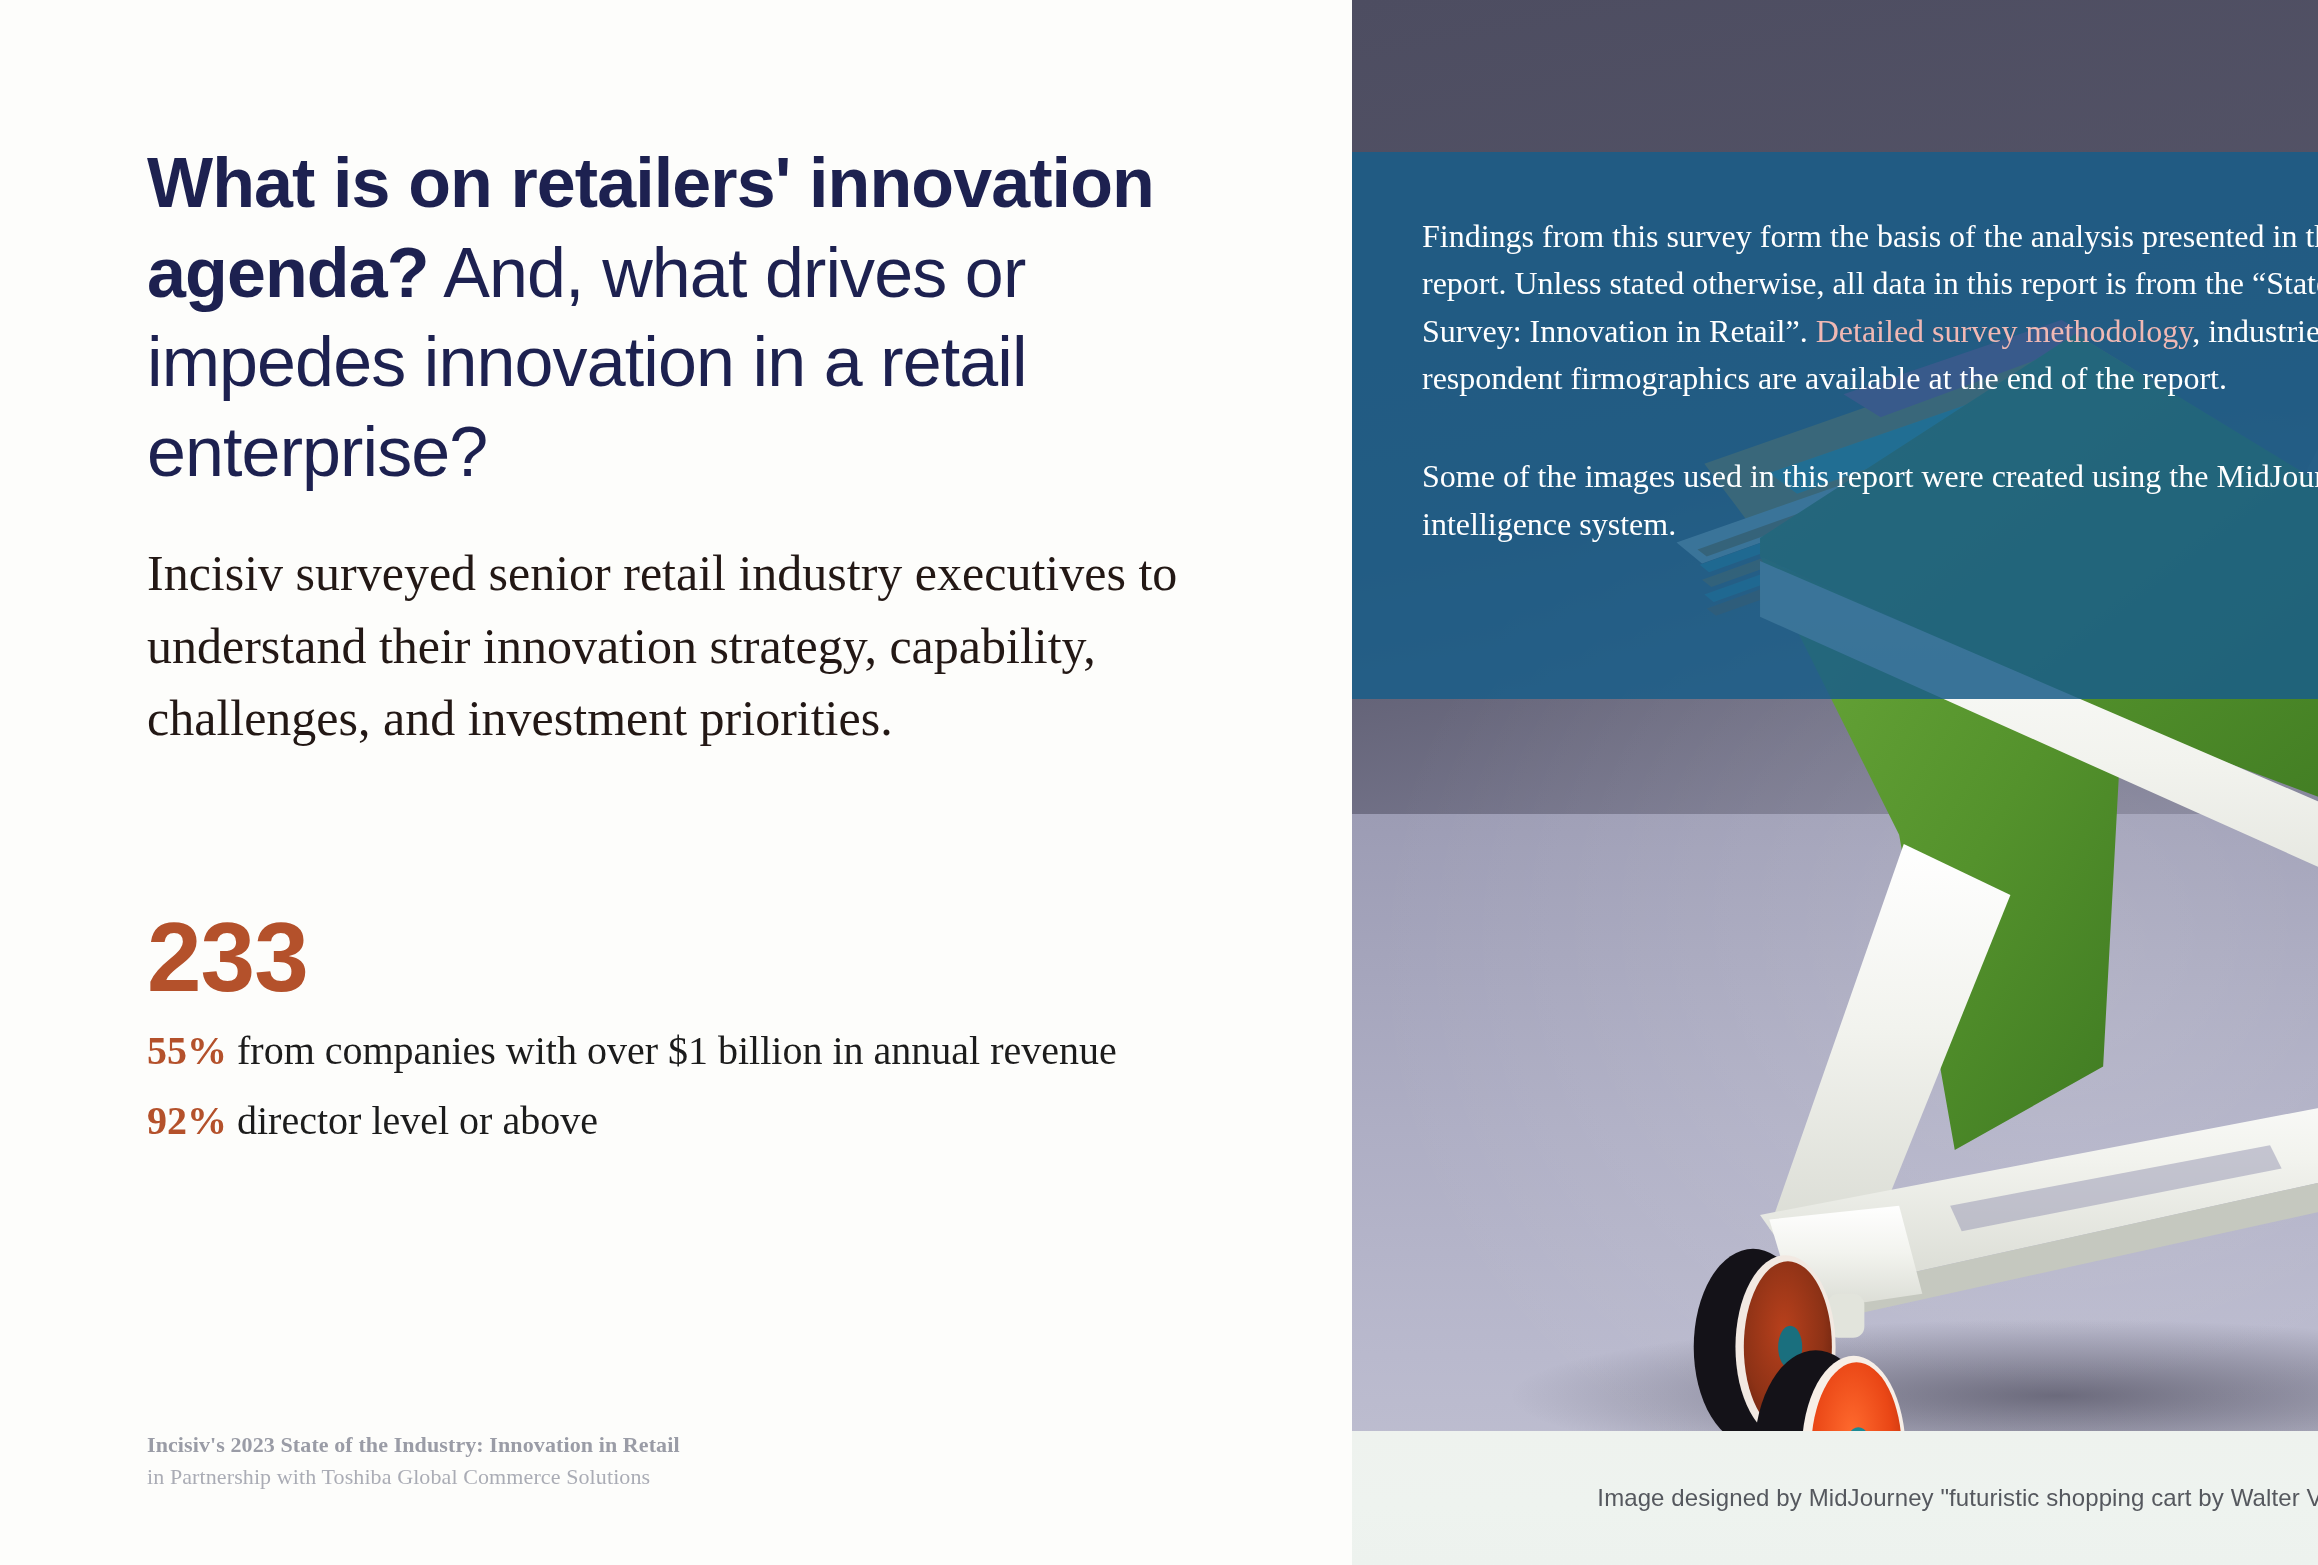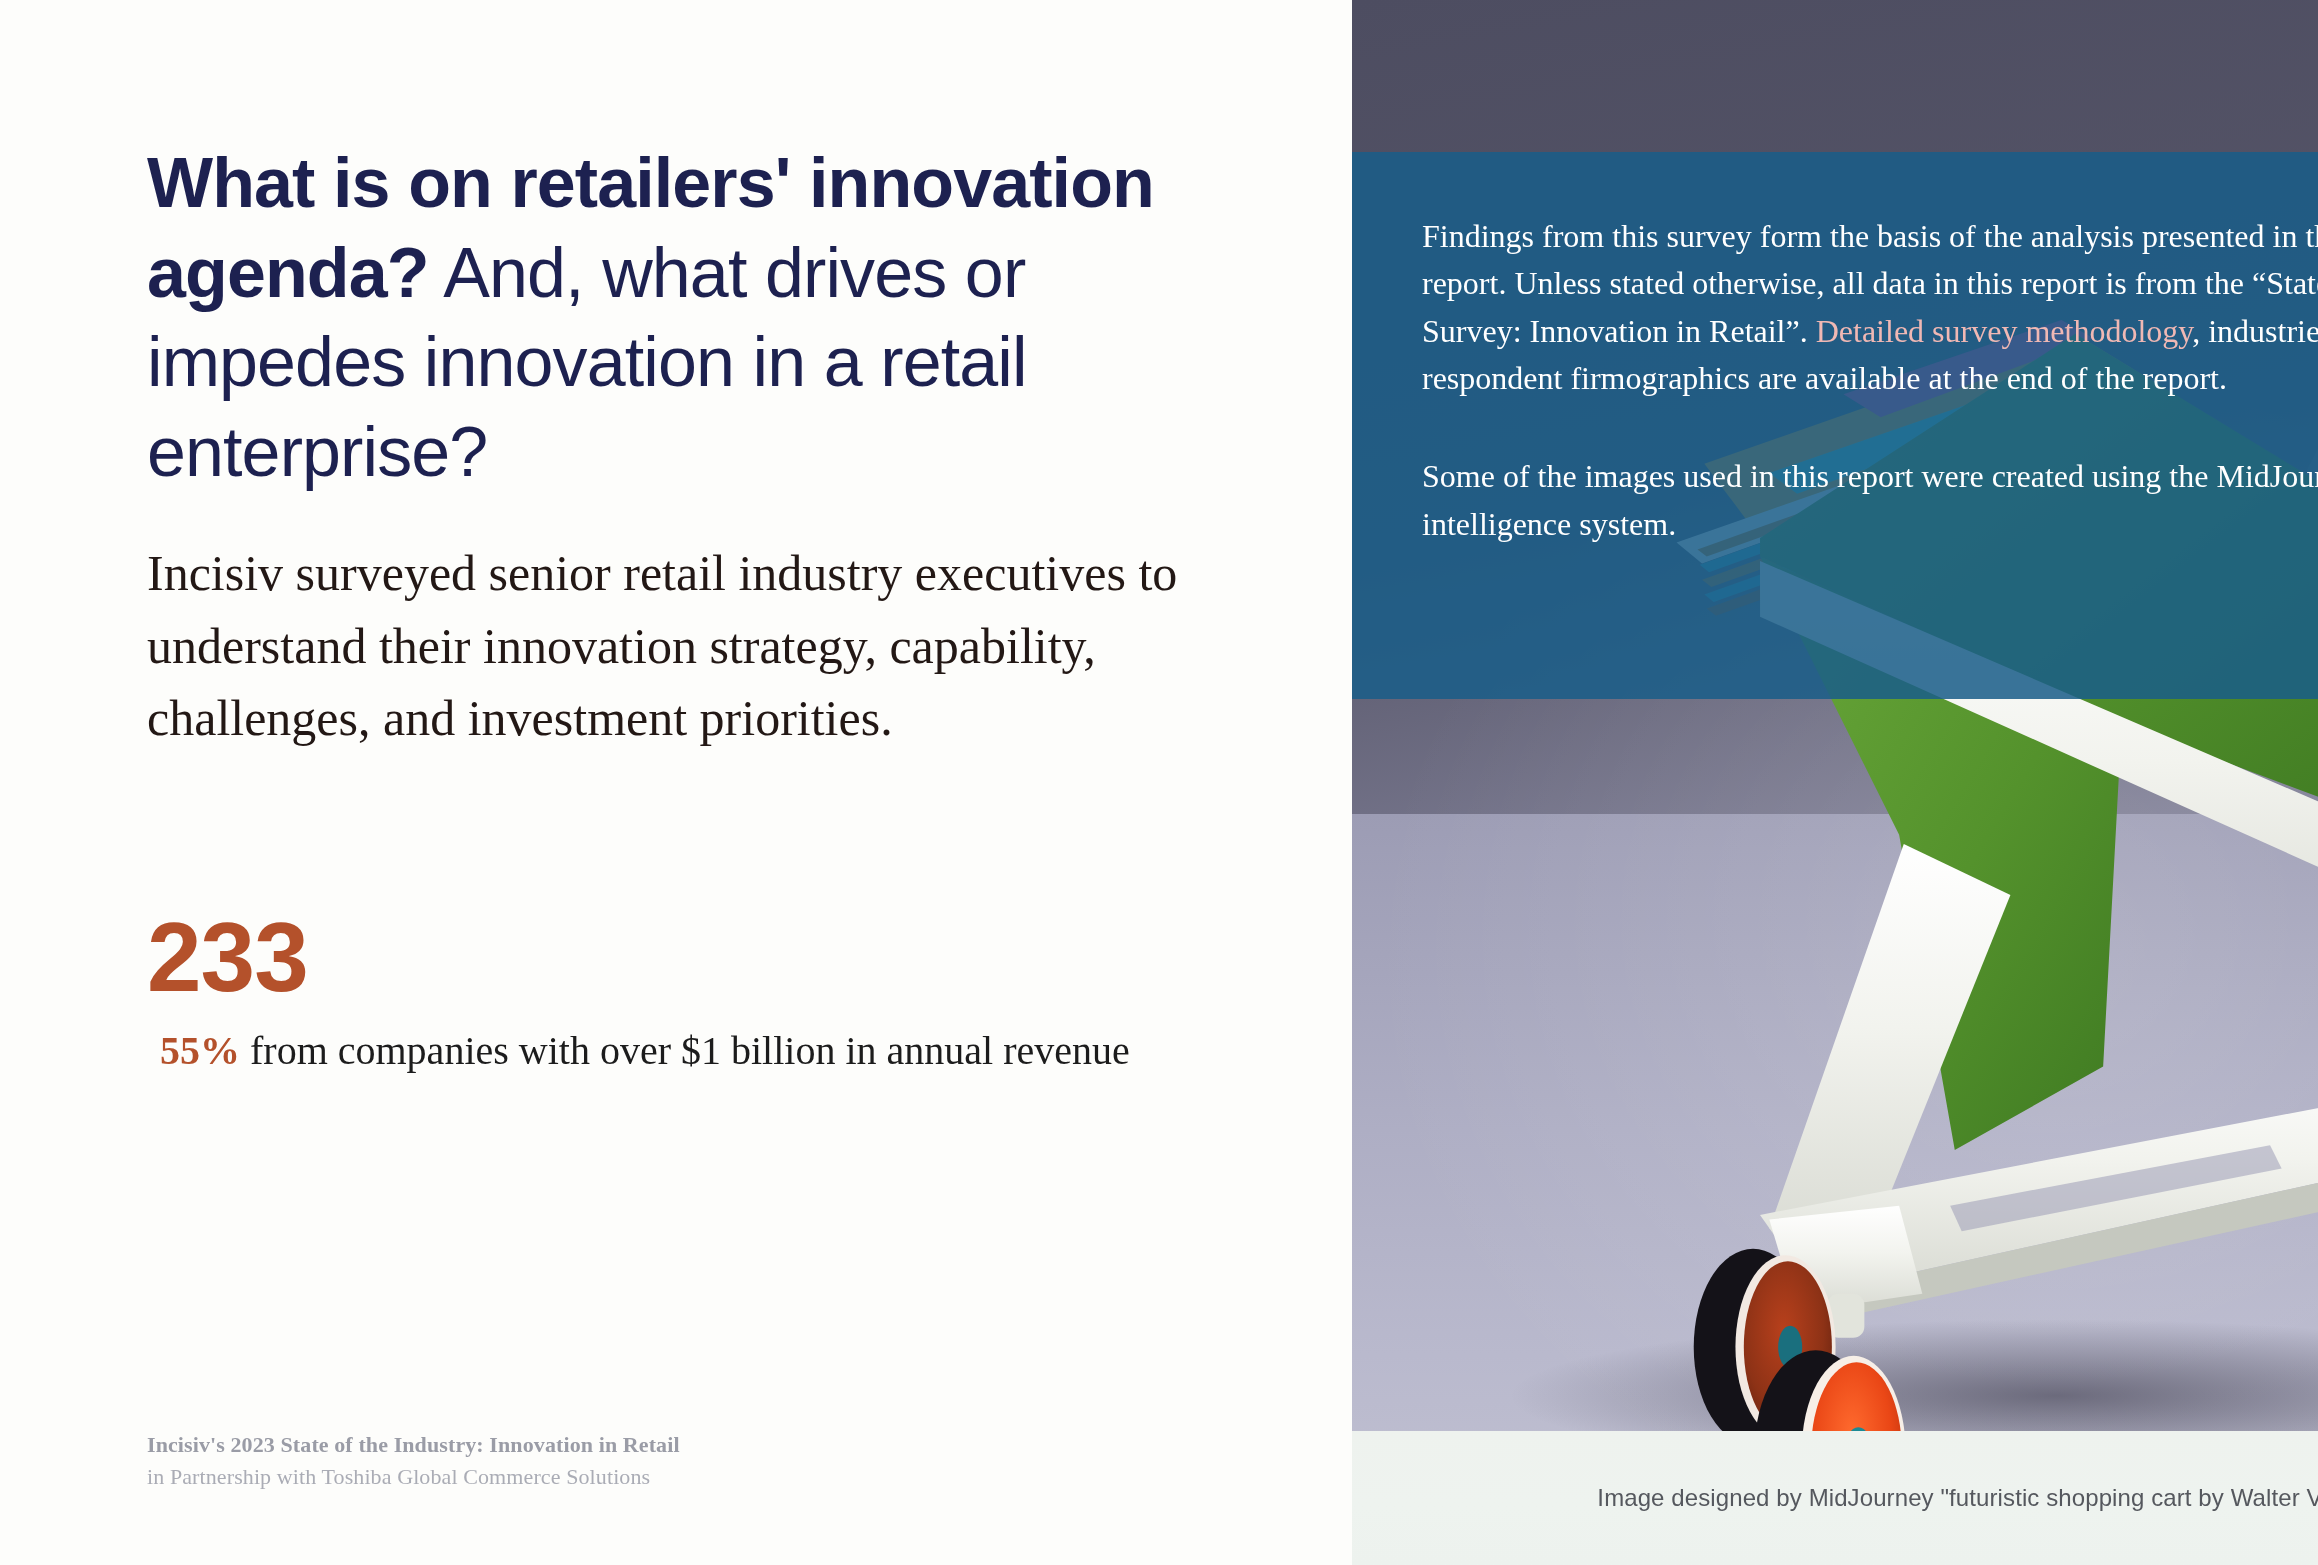--- a/index.html
+++ b/index.html
@@ -76,21 +76,20 @@
     margin-top: 21.3px;
     font-family: "Liberation Serif", serif;
     font-size: 40px;
     line-height: 1.2;
     color: #1c1c1c;
     white-space: nowrap;
   }
   .stat-line .pct {
     color: #b4512b;
     font-weight: 700;
-    margin-left: 13px;
   }
 
   .footer {
     position: absolute;
     left: 147px;
     bottom: 72px;
     font-family: Liberation Serif, serif;
   }
   .footer-line1 {
     font-size: 22px;
@@ -186,20 +185,21 @@
     <h1 class="headline"><span class="hl-bold">What is on retailers' innovation agenda?</span><span class="hl-light"> And, what drives or impedes innovation in a retail enterprise?</span></h1>
 
     <p class="body-para">Incisiv surveyed senior retail industry executives to understand their innovation strategy, capability, challenges, and investment priorities.</p>
 
     <div class="stats-block">
       <div class="big-number">233</div>
 
       <div class="stat-line"><span class="pct">55%</span><span> from companies with over $1 billion in annual revenue</span></div>
 
 
+      <div class="stat-line"><span class="pct">92%</span><span> director level or above</span></div>
     </div>
 
     <div class="footer">
       <div class="footer-line1">Incisiv's 2023 State of the Industry: Innovation in Retail</div>
       <div class="footer-line2">in Partnership with Toshiba Global Commerce Solutions</div>
     </div>
   </div>
 
   <div class="image-panel">
 

